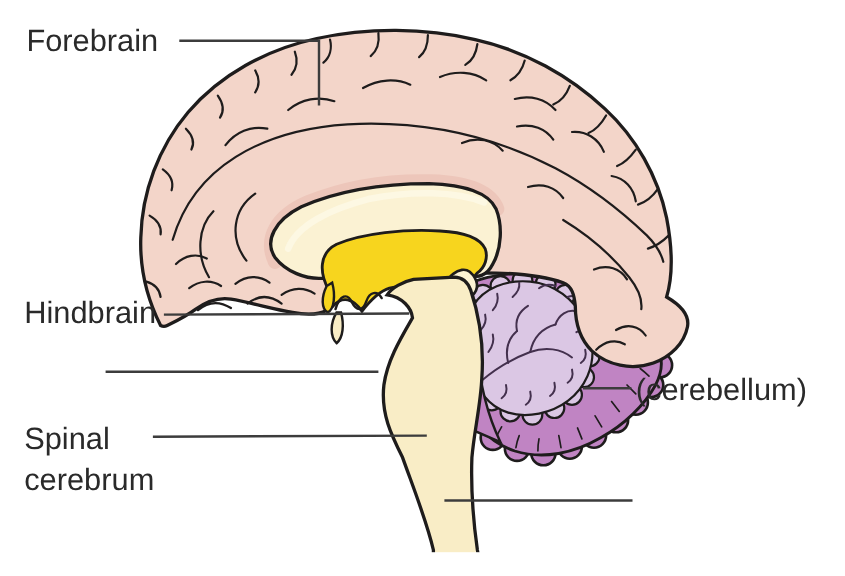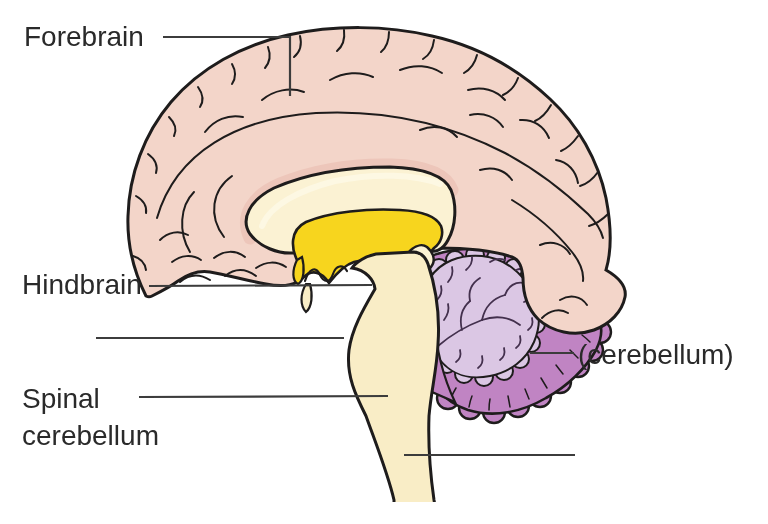--- a/index.html
+++ b/index.html
@@ -258,21 +258,21 @@
     <div>Forebrain</div>
   </div>
 
   <div class="lbl" style="left:22px;top:266px">
     <div>Hindbrain</div>
   </div>
 
 
   <div class="lbl" style="left:22px;top:380px">
     <div>Spinal</div>
-    <div>cerebellum</div>
+    <div>cerebrum</div>
   </div>
 
   <div class="lbl" style="left:578px;top:336px">
     <div>(cerebellum)</div>
   </div>
 
 
 </div>
 
 </body></html>

